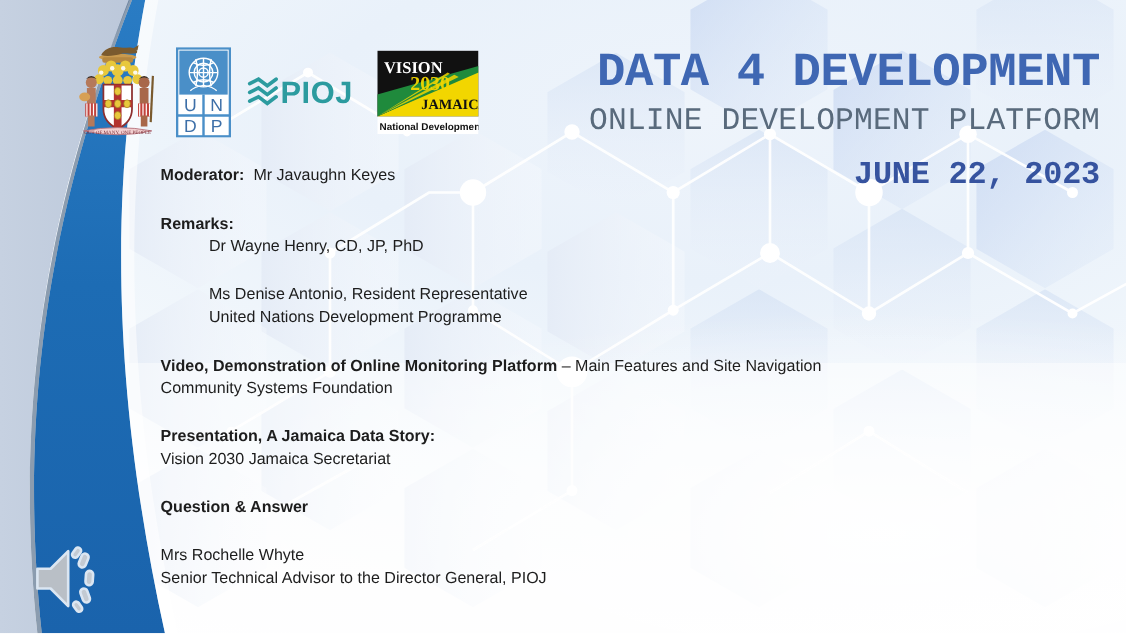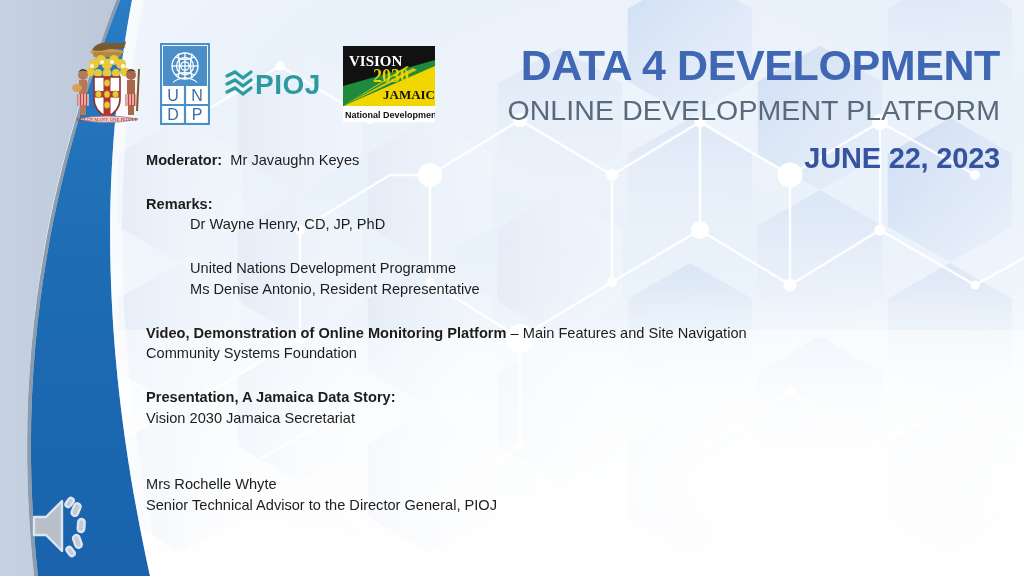--- a/index.html
+++ b/index.html
@@ -53,20 +53,21 @@
   }
   .logo { display: block; }
 
   
   .heading {
     position: absolute;
     right: 24px;
     top: 44px;
     text-align: right;
     line-height: 1;
+    font-family: Liberation Mono, monospace;
   }
   .title-main {
     font-size: 43px;
     font-weight: bold;
     letter-spacing: -0.4px;
     color: #3f67b3;
     white-space: nowrap;
   }
   .title-sub {
     margin-top: 9px;
@@ -379,37 +380,38 @@
     <div class="ag-line">
       <span class="lead">Moderator:</span>
       <span class="normal">&nbsp;</span><span class="normal">Mr Javaughn Keyes</span>
     </div>
 
     <div class="ag-gap-lg"></div>
 
     <div class="ag-line bold">Remarks:</div>
     <div class="ag-line indent">Dr Wayne Henry, CD, JP, PhD</div>
     <div class="ag-gap-lg"></div>
+    <div class="ag-line indent">Ms Denise Antonio, Resident Representative</div>
     <div class="ag-line indent">United Nations Development Programme</div>
-    <div class="ag-line indent">Ms Denise Antonio, Resident Representative</div>
 
     <div class="ag-gap-lg"></div>
 
     <div class="ag-line">
       <span class="lead">Video, Demonstration of Online Monitoring Platform</span><span class="normal"> – Main Features and Site Navigation</span>
     </div>
     <div class="ag-line">Community Systems Foundation</div>
 
     <div class="ag-gap-lg"></div>
 
     <div class="ag-line bold">Presentation, A Jamaica Data Story:</div>
     <div class="ag-line">Vision 2030 Jamaica Secretariat</div>
 
     <div class="ag-gap-lg"></div>
 
+    <div class="ag-line bold">Question &amp; Answer</div>
 
     <div class="ag-gap-lg"></div>
 
     <div class="ag-line">Mrs Rochelle Whyte</div>
     <div class="ag-line">Senior Technical Advisor to the Director General, PIOJ</div>
 
   </div>
 
 </div>
 

